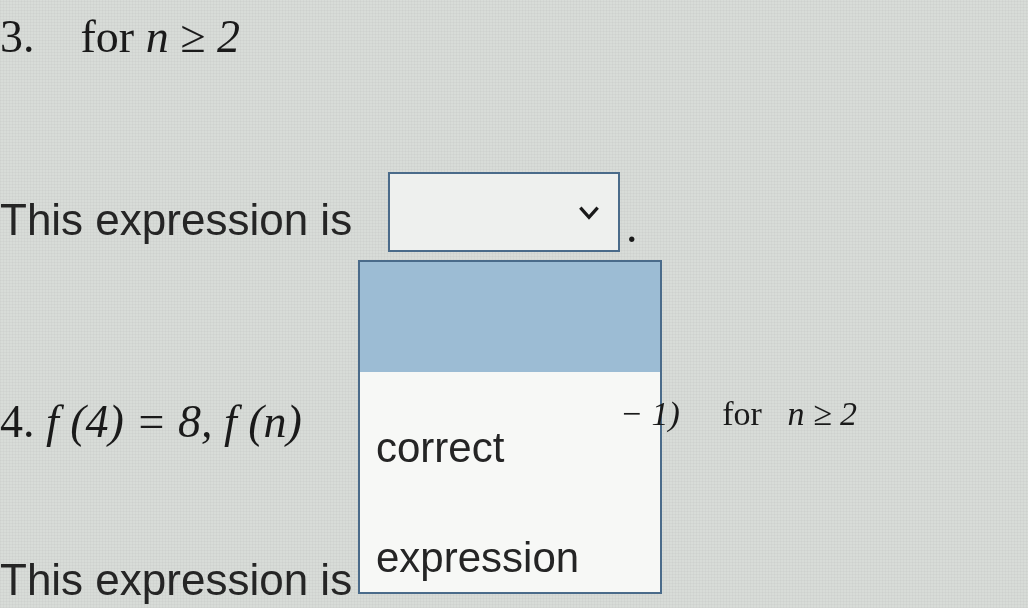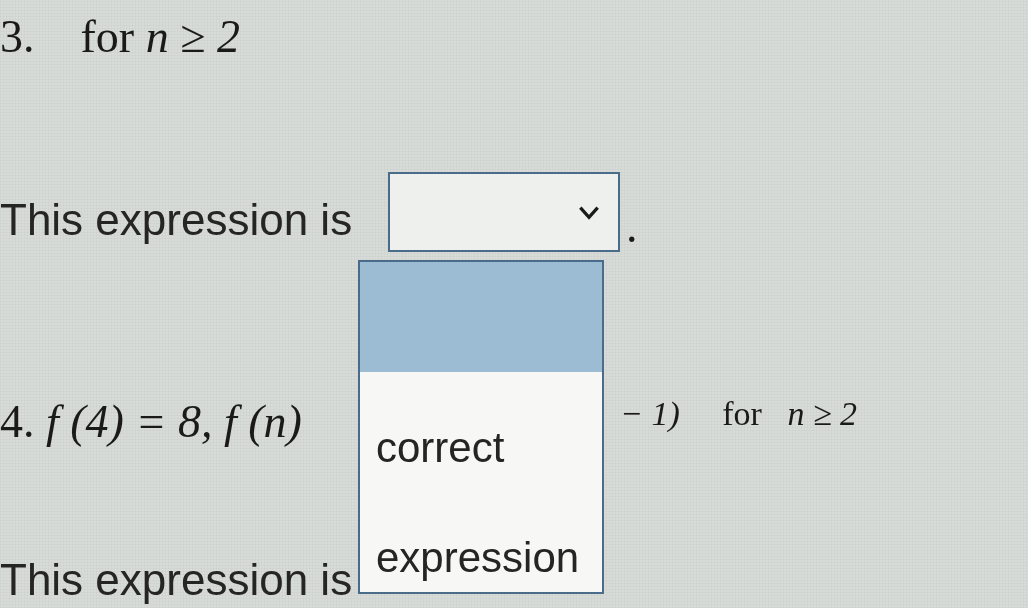--- a/index.html
+++ b/index.html
@@ -71,21 +71,21 @@
       padding-right: 16px;
     }
     .chevron {
       width: 26px;
       height: 26px;
     }
     .dropdown-list {
       position: absolute;
       top: 260px;
       left: 358px;
-      width: 246px;
+      width: 304px;
       border: 2px solid #4a6b8a;
       border-top: 2px solid #4a6b8a;
       background: #f7f8f6;
       font-family: Arial, Helvetica, sans-serif;
       font-size: 42px;
       color: #252525;
     }
     .dropdown-option {
       padding: 14px 16px 10px 16px;
       height: 110px;

